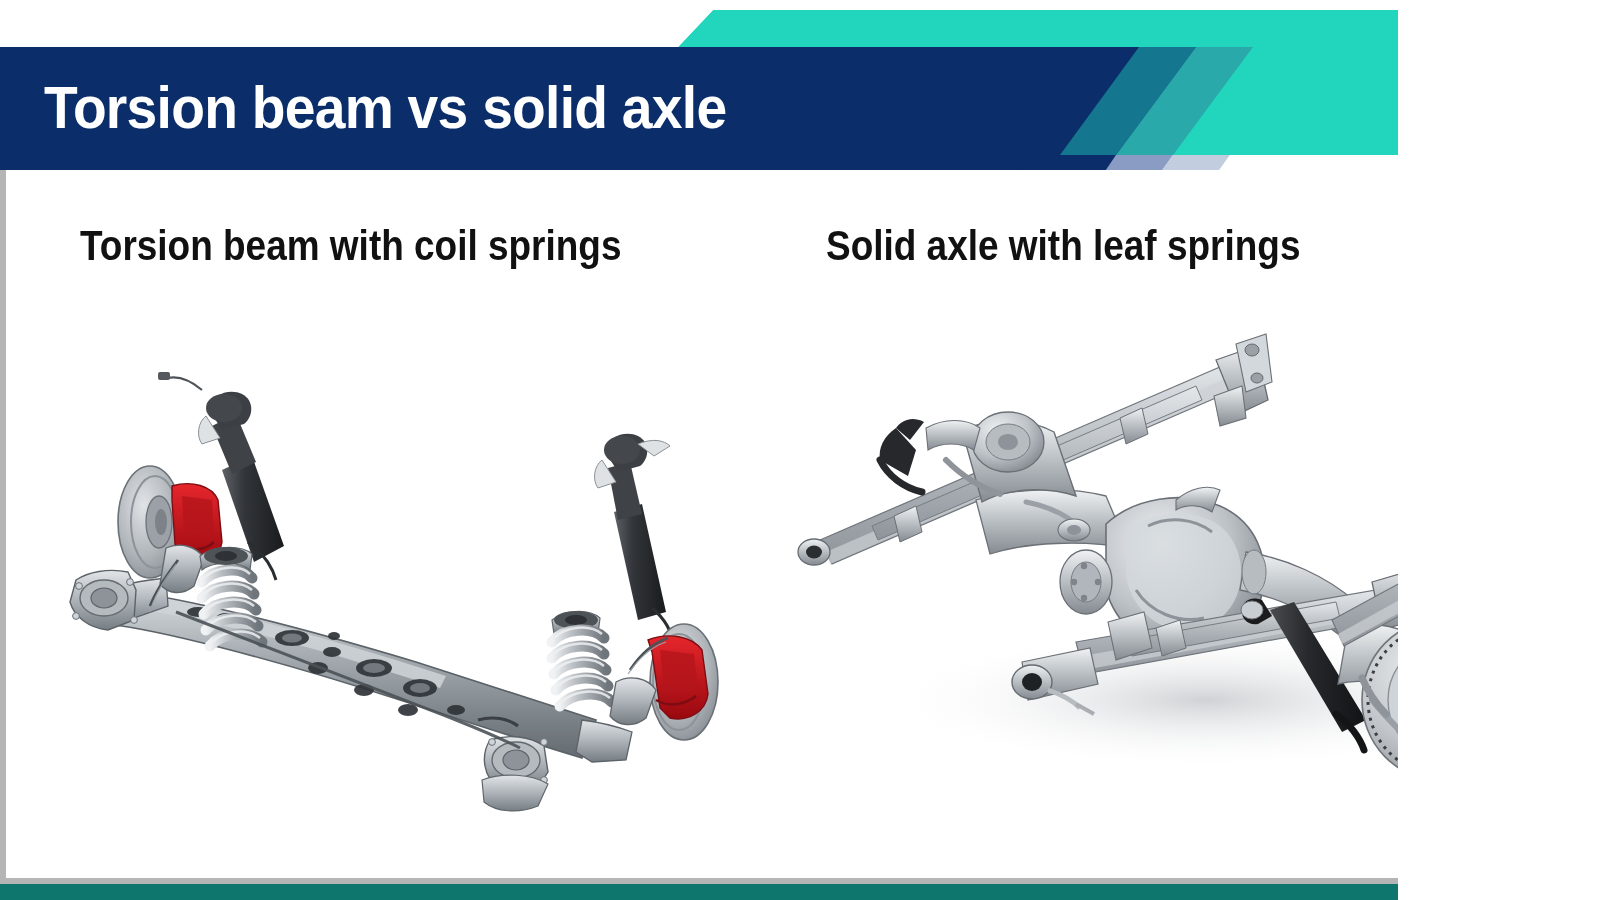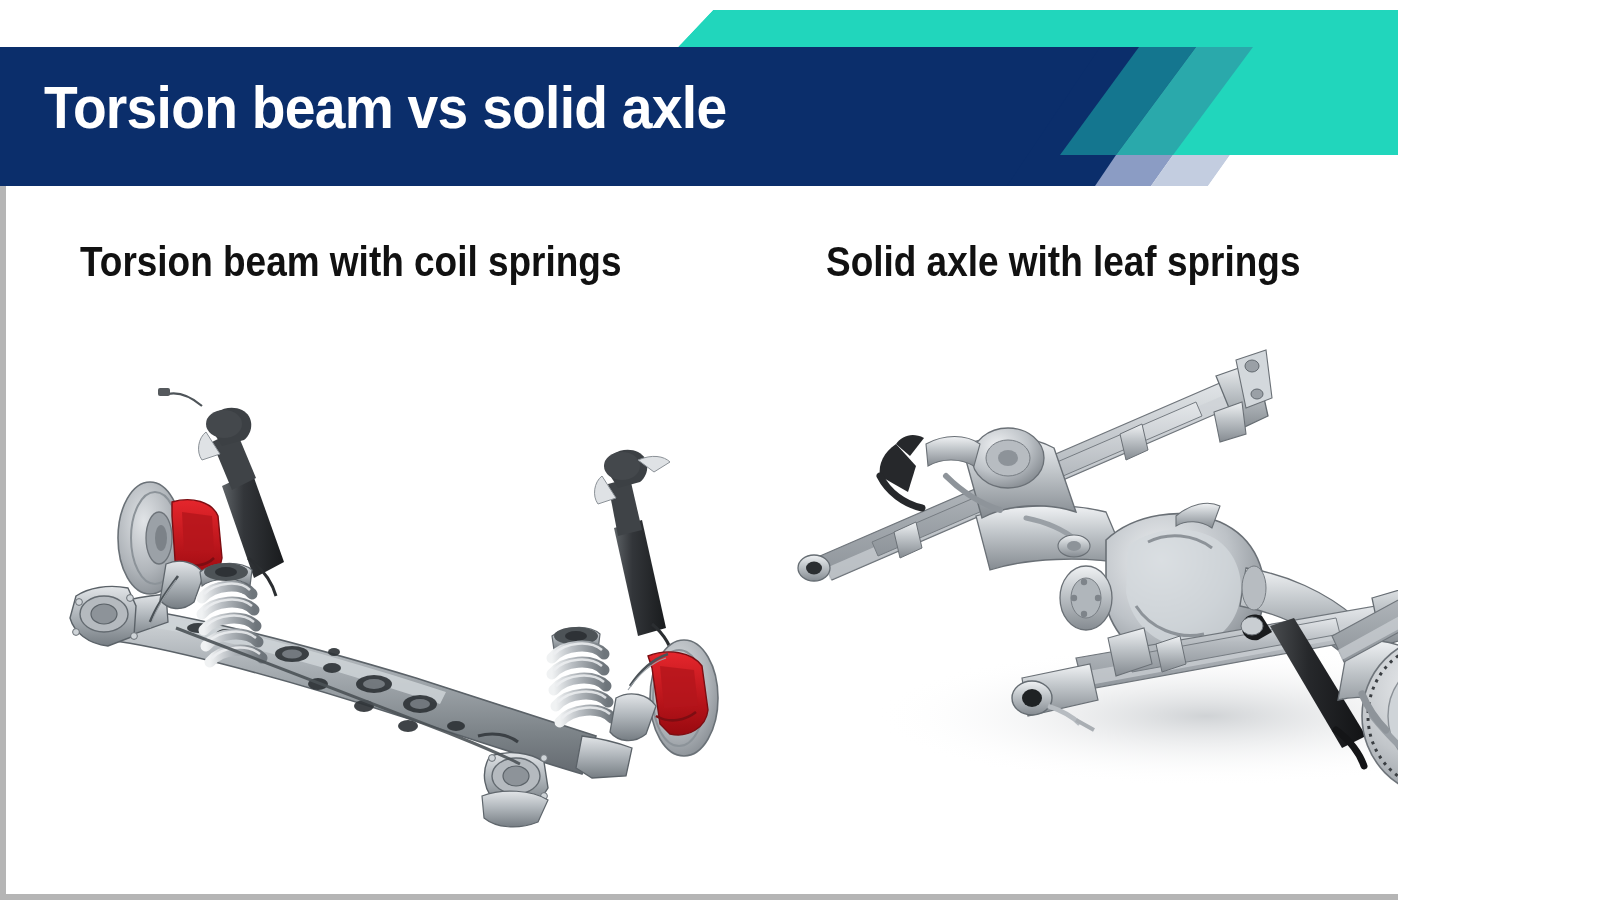--- a/index.html
+++ b/index.html
@@ -54,21 +54,21 @@
     align-items: center;
     gap: 8px;
     opacity: 0.78;
   }
   .logo-mark { width: 56px; height: 46px; display:block; }
 
   
   .panel {
     position: absolute;
     left: 0;
-    top: 186px;
+    top: 170px;
     width: 1600px;
     height: 714px;
     background: #ffffff;
     border-left: 6px solid #b5b5b5;
     border-right: 6px solid #c4b5fd;
     border-bottom: 6px solid #b5b5b5;
     box-sizing: border-box;
   }
 
   .captions {

